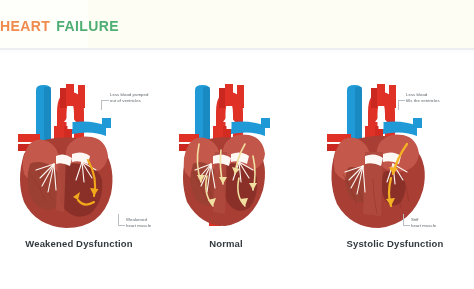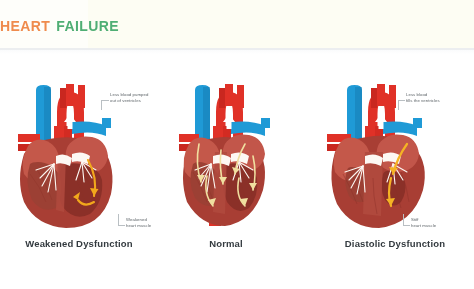--- a/index.html
+++ b/index.html
@@ -355,16 +355,16 @@
     <div class="callout" id="callout-2-top">Less blood
 fills the ventricles</div>
     <div class="leader" id="leader-2-top-h"></div>
     <div class="leader" id="leader-2-top-v"></div>
 
     <div class="callout" id="callout-2-bot">Stiff
 heart muscle</div>
     <div class="leader" id="leader-2-bot-h"></div>
     <div class="leader" id="leader-2-bot-v"></div>
 
-    <div class="caption">Diastolic Dysfunction</div>
+    <div class="caption">Systolic Dysfunction</div>
   </div>
 
 </div>
 
 </body></html>

